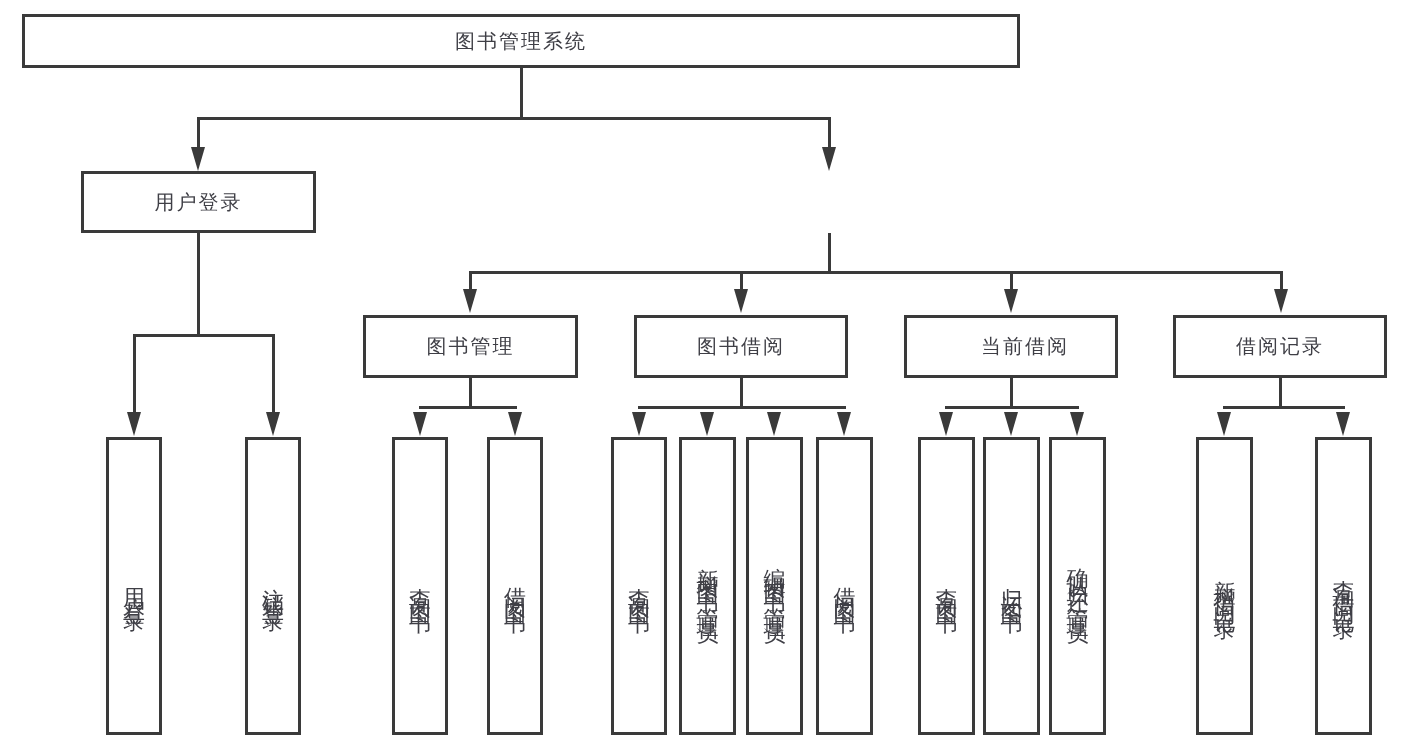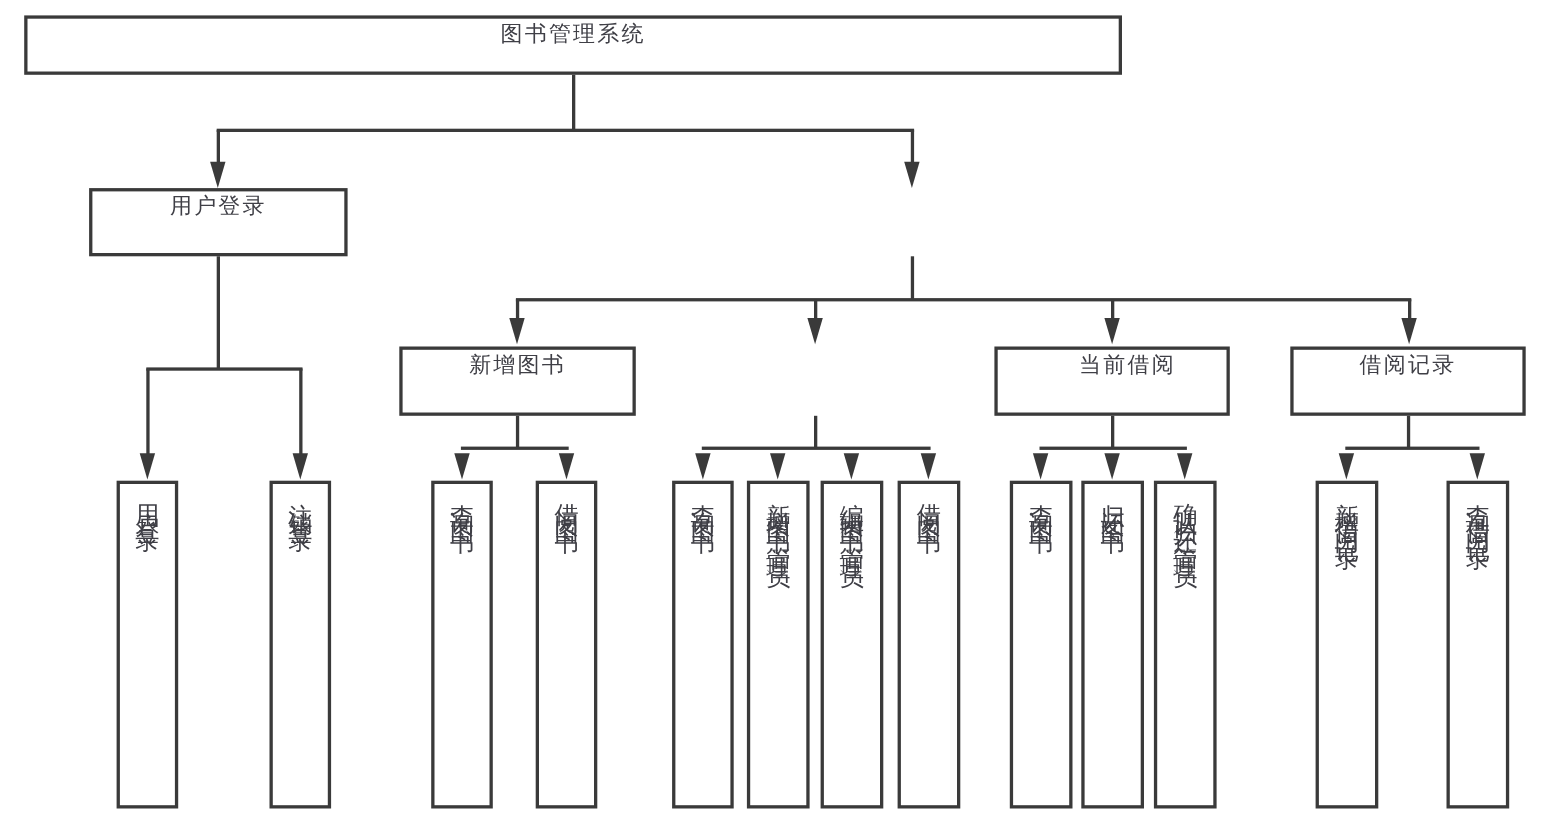--- a/index.html
+++ b/index.html
@@ -3,21 +3,21 @@
 <meta charset="utf-8">
 <style>
   html,body{margin:0;padding:0;background:#ffffff;}
   .canvas{
     position:relative;width:1405px;height:747px;background:#ffffff;
     font-family:"Liberation Sans","DejaVu Sans",sans-serif;
     color:#3d3d42;overflow:hidden;
   }
   .box{
     position:absolute;box-sizing:border-box;border:3px solid #3a3a3a;
-    background:#ffffff;display:flex;justify-content:center;
+    background:#ffffff;display:flex;align-items:center;justify-content:center;
   }
   .hbox span{font-size:20px;letter-spacing:2px;color:#3f3f46;white-space:nowrap;}
   .vbox span{
     writing-mode:vertical-rl;text-orientation:mixed;
     font-size:22px;letter-spacing:8px;color:#3f3f46;line-height:1;
   }
   .vline{position:absolute;width:3px;background:#3a3a3a;}
   .hline{position:absolute;height:3px;background:#3a3a3a;}
   .arrow{
     position:absolute;width:0;height:0;
@@ -36,21 +36,24 @@
 
   <div class="box hbox" style="left:22px;top:14px;width:998px;height:54px;">
     <span>图书管理系统</span>
   </div>
 
   <div class="box hbox" style="left:81px;top:171px;width:235px;height:62px;">
     <span>用户登录</span>
   </div>
 
   <div class="box hbox" style="left:363px;top:315px;width:215px;height:63px;">
-    <span>新增图书</span>
+    <span>图书管理</span>
+  </div>
+  <div class="box hbox" style="left:634px;top:315px;width:214px;height:63px;">
+    <span>图书借阅</span>
   </div>
   <div class="box hbox" style="left:904px;top:315px;width:214px;height:63px;padding-left:28px;">
     <span>当前借阅</span>
   </div>
   <div class="box hbox" style="left:1173px;top:315px;width:214px;height:63px;">
     <span>借阅记录</span>
   </div>
 
   <div class="box vbox" style="left:106px;top:437px;width:56px;height:298px;">
     <span>用户登录</span>

